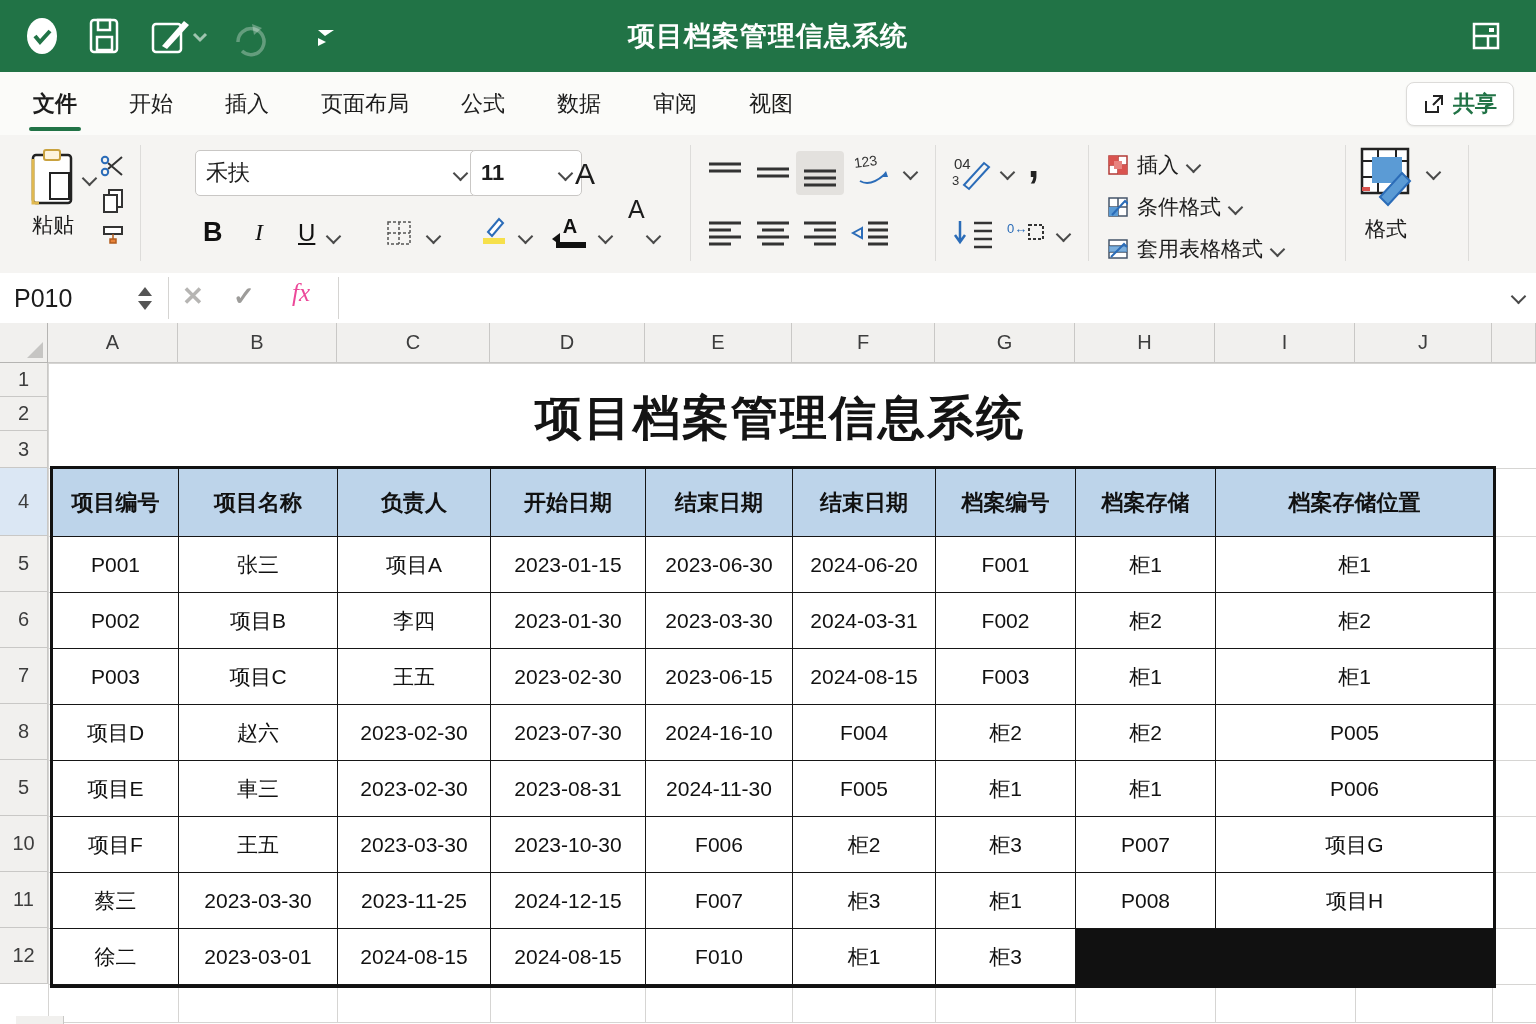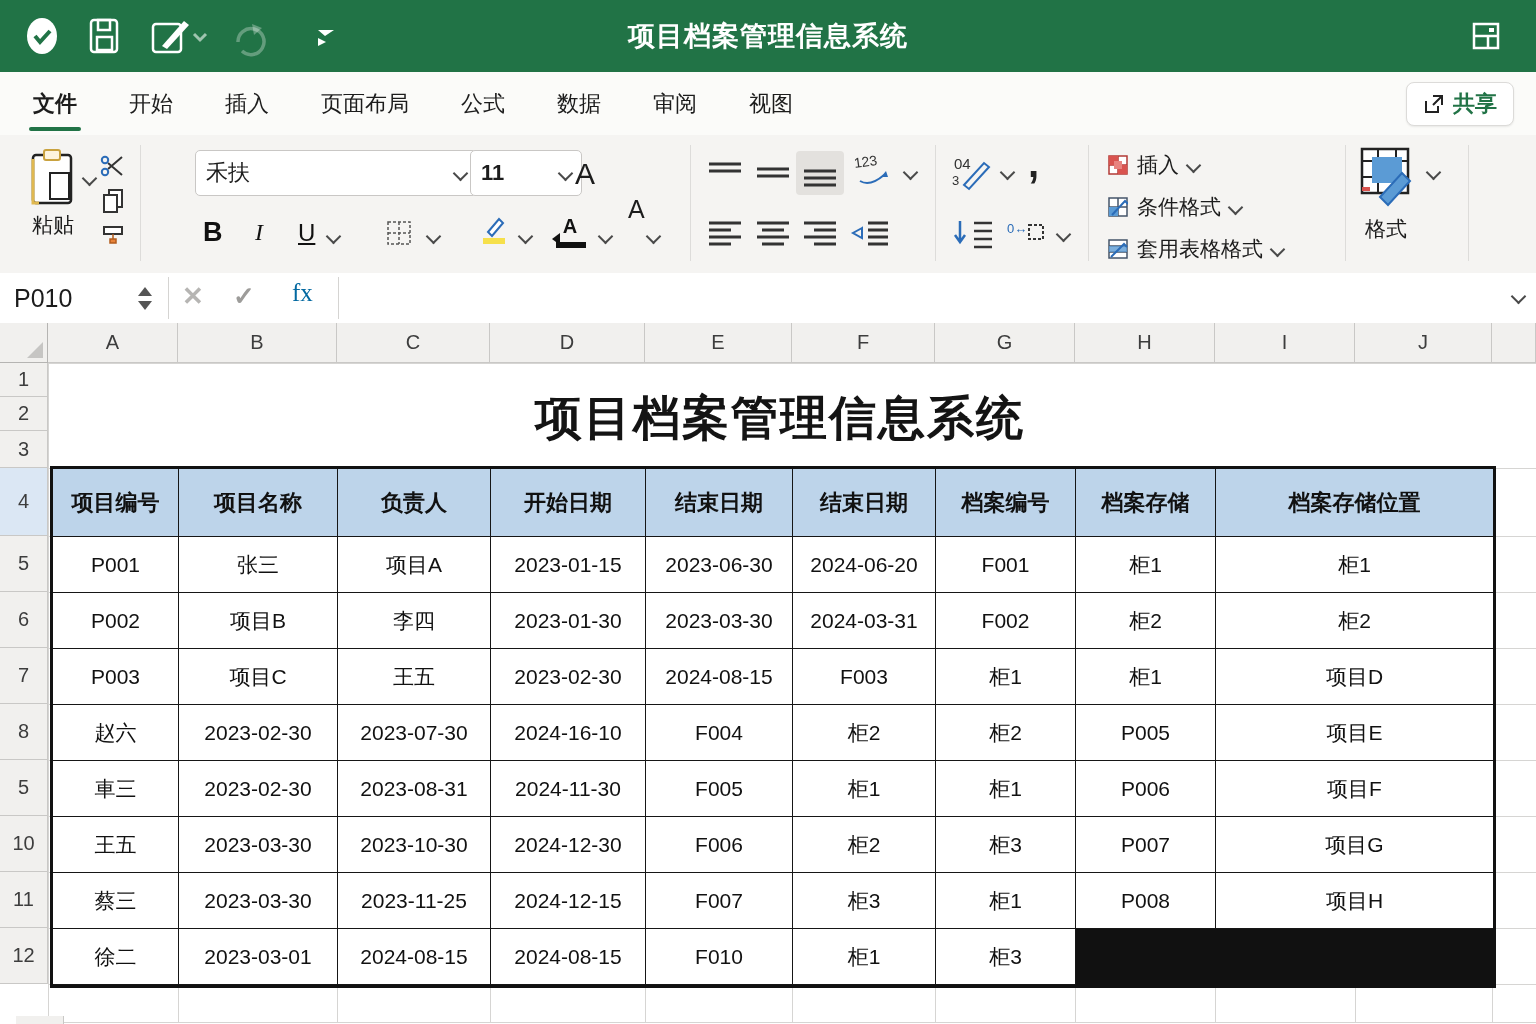--- a/index.html
+++ b/index.html
@@ -49,22 +49,22 @@
               border-bottom:1px solid #cfcecc;}
   .namebox{position:absolute;left:0;top:0;width:166px;height:50px;display:flex;align-items:center;}
   .namebox .val{font-size:25px;color:#1c1c1c;padding-left:14px;flex:1;}
   .spin{display:flex;flex-direction:column;gap:5px;padding-right:14px;}
   .spin i{width:0;height:0;border-left:7px solid transparent;border-right:7px solid transparent;}
   .spin .up{border-bottom:9px solid #555;}
   .spin .dn{border-top:9px solid #555;}
   .fb-div{position:absolute;top:4px;height:42px;width:1px;background:#d5d4d2;}
   .fb-x{position:absolute;left:182px;top:8px;font-size:26px;color:#b6b5b3;font-weight:600;}
   .fb-ck{position:absolute;left:233px;top:8px;font-size:26px;color:#9d9c9a;font-weight:600;}
-  .fb-fx{position:absolute;left:292px;top:6px;font-size:25px;color:#0369a1;
-         font-family:"Liberation Serif",serif;}
+  .fb-fx{position:absolute;left:292px;top:6px;font-size:25px;color:#ec4899;
+         font-family:"Liberation Serif",serif;font-style:italic;}
   .fb-chev{position:absolute;right:12px;top:18px;}
 
   
   .sheet{position:absolute;inset:0;}
   .colhead,.rowhead{position:absolute;background:#f1f0ee;display:flex;align-items:center;
         justify-content:center;font-size:20px;color:#3d3d3d;box-sizing:border-box;
         border-right:1px solid #c9c8c6;border-bottom:1px solid #c9c8c6;}
   .rowhead.sel{background:#dbe7f4;}
   .corner{position:absolute;left:0;top:323px;width:48px;height:40px;background:#f1f0ee;
           border-right:1px solid #b5b4b2;border-bottom:1px solid #b5b4b2;box-sizing:border-box;}
@@ -397,20 +397,21 @@
         <div class="tc">2023-01-30</div>
         <div class="tc">2023-03-30</div>
         <div class="tc">2024-03-31</div>
         <div class="tc">F002</div>
         <div class="tc">柜2</div>
         <div class="tc">柜2</div>
         <div class="tc">P003</div>
         <div class="tc">项目C</div>
         <div class="tc">王五</div>
         <div class="tc">2023-02-30</div>
+        <div class="tc">2023-06-15</div>
         <div class="tc">2024-08-15</div>
         <div class="tc">F003</div>
         <div class="tc">柜1</div>
         <div class="tc">柜1</div>
         <div class="tc">项目D</div>
         <div class="tc">赵六</div>
         <div class="tc">2023-02-30</div>
         <div class="tc">2023-07-30</div>
         <div class="tc">2024-16-10</div>
         <div class="tc">F004</div>
@@ -423,21 +424,20 @@
         <div class="tc">2023-08-31</div>
         <div class="tc">2024-11-30</div>
         <div class="tc">F005</div>
         <div class="tc">柜1</div>
         <div class="tc">柜1</div>
         <div class="tc">P006</div>
         <div class="tc">项目F</div>
         <div class="tc">王五</div>
         <div class="tc">2023-03-30</div>
         <div class="tc">2023-10-30</div>
-        <div class="tc">2024-12-30</div>
         <div class="tc">F006</div>
         <div class="tc">柜2</div>
         <div class="tc">柜3</div>
         <div class="tc">P007</div>
         <div class="tc">项目G</div>
         <div class="tc">蔡三</div>
         <div class="tc">2023-03-30</div>
         <div class="tc">2023-11-25</div>
         <div class="tc">2024-12-15</div>
         <div class="tc">F007</div>

